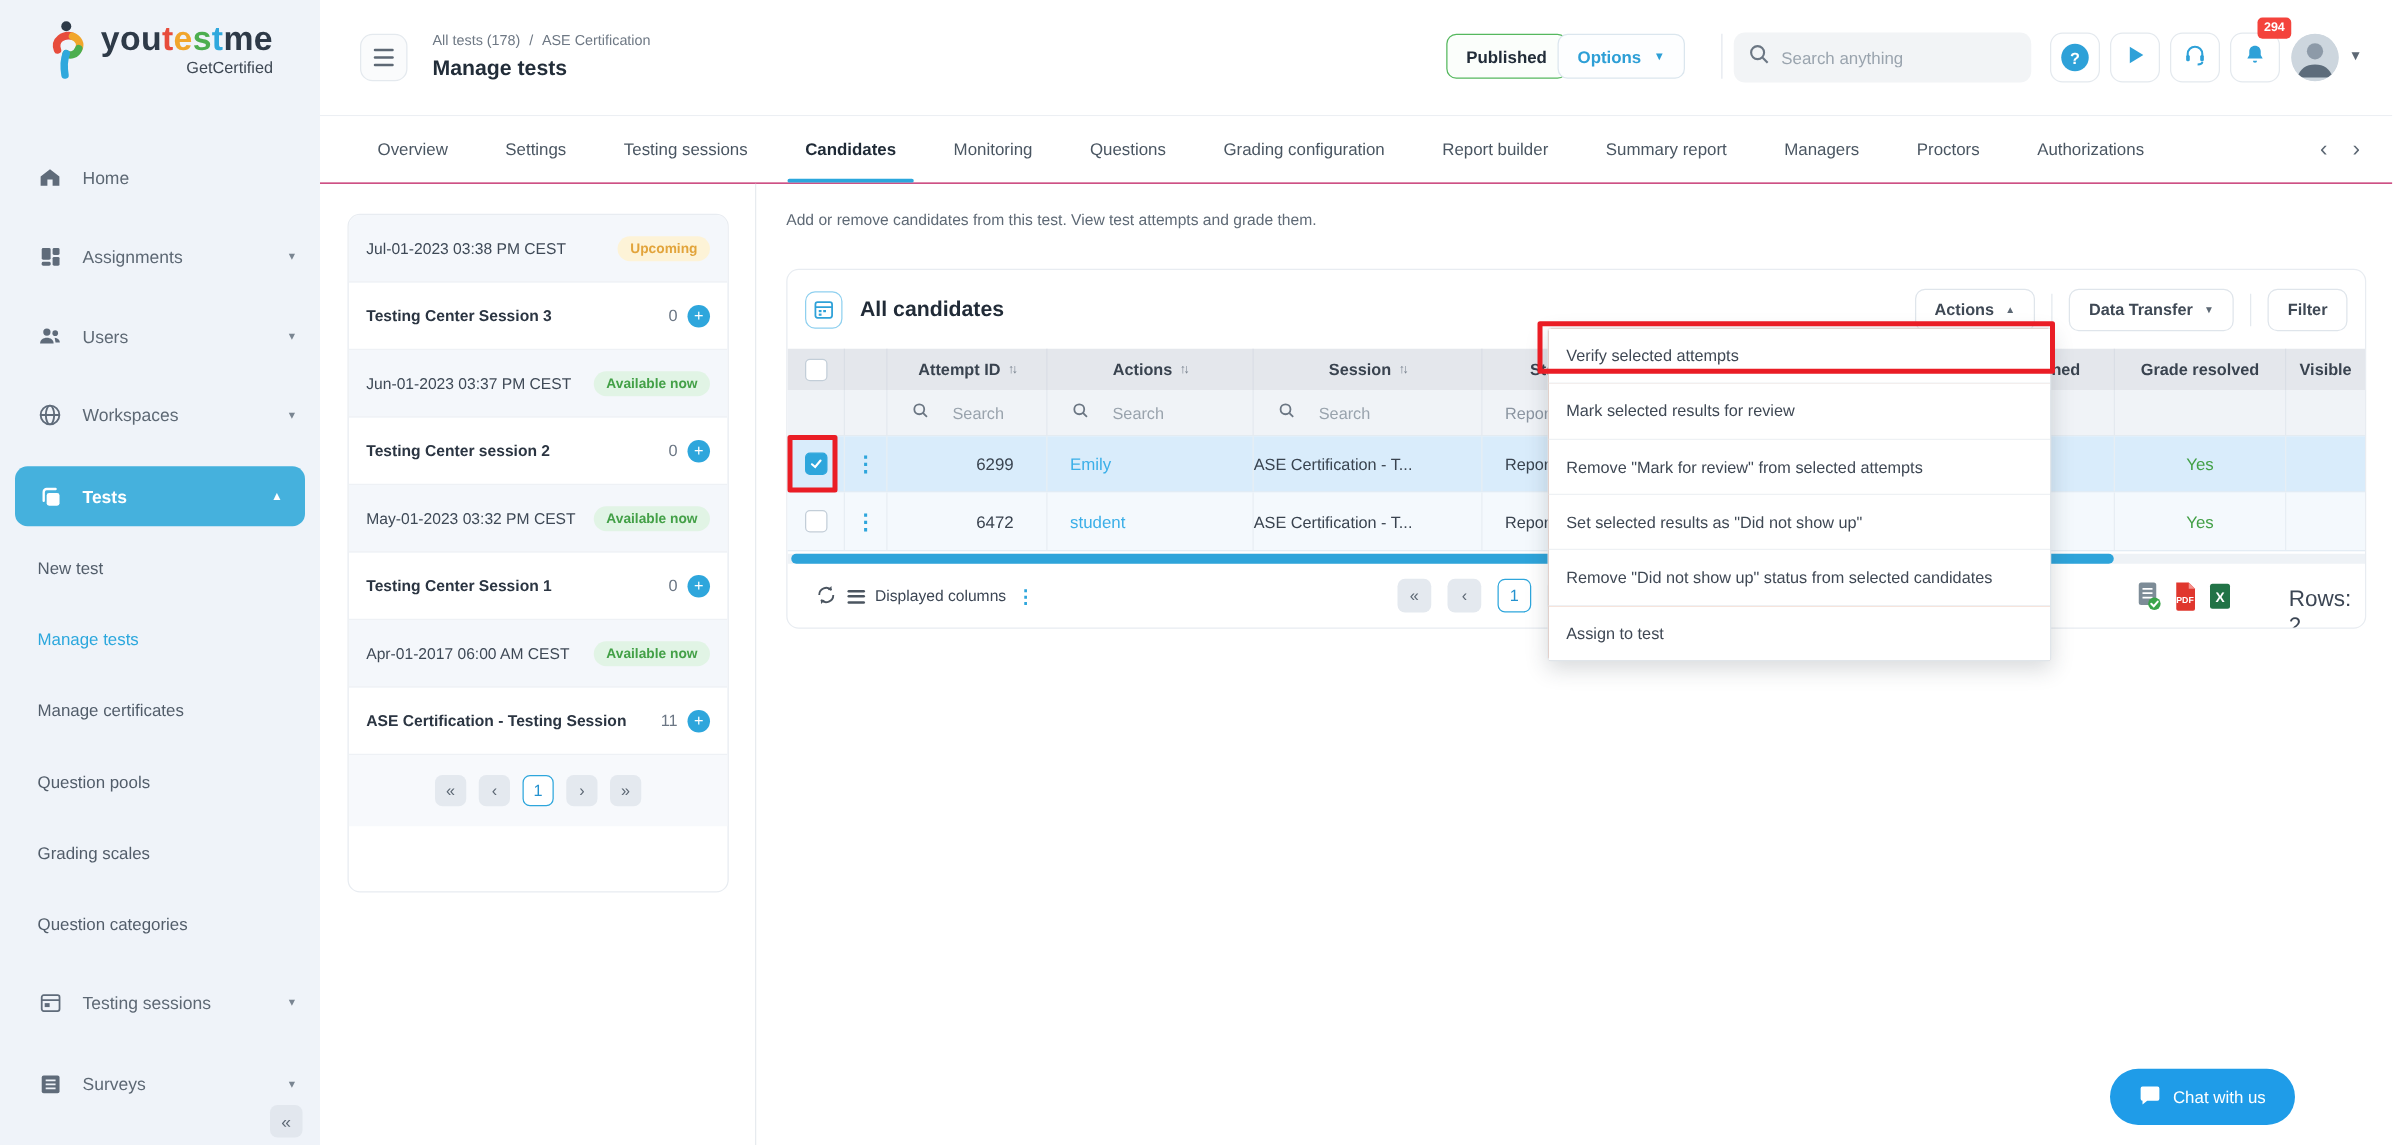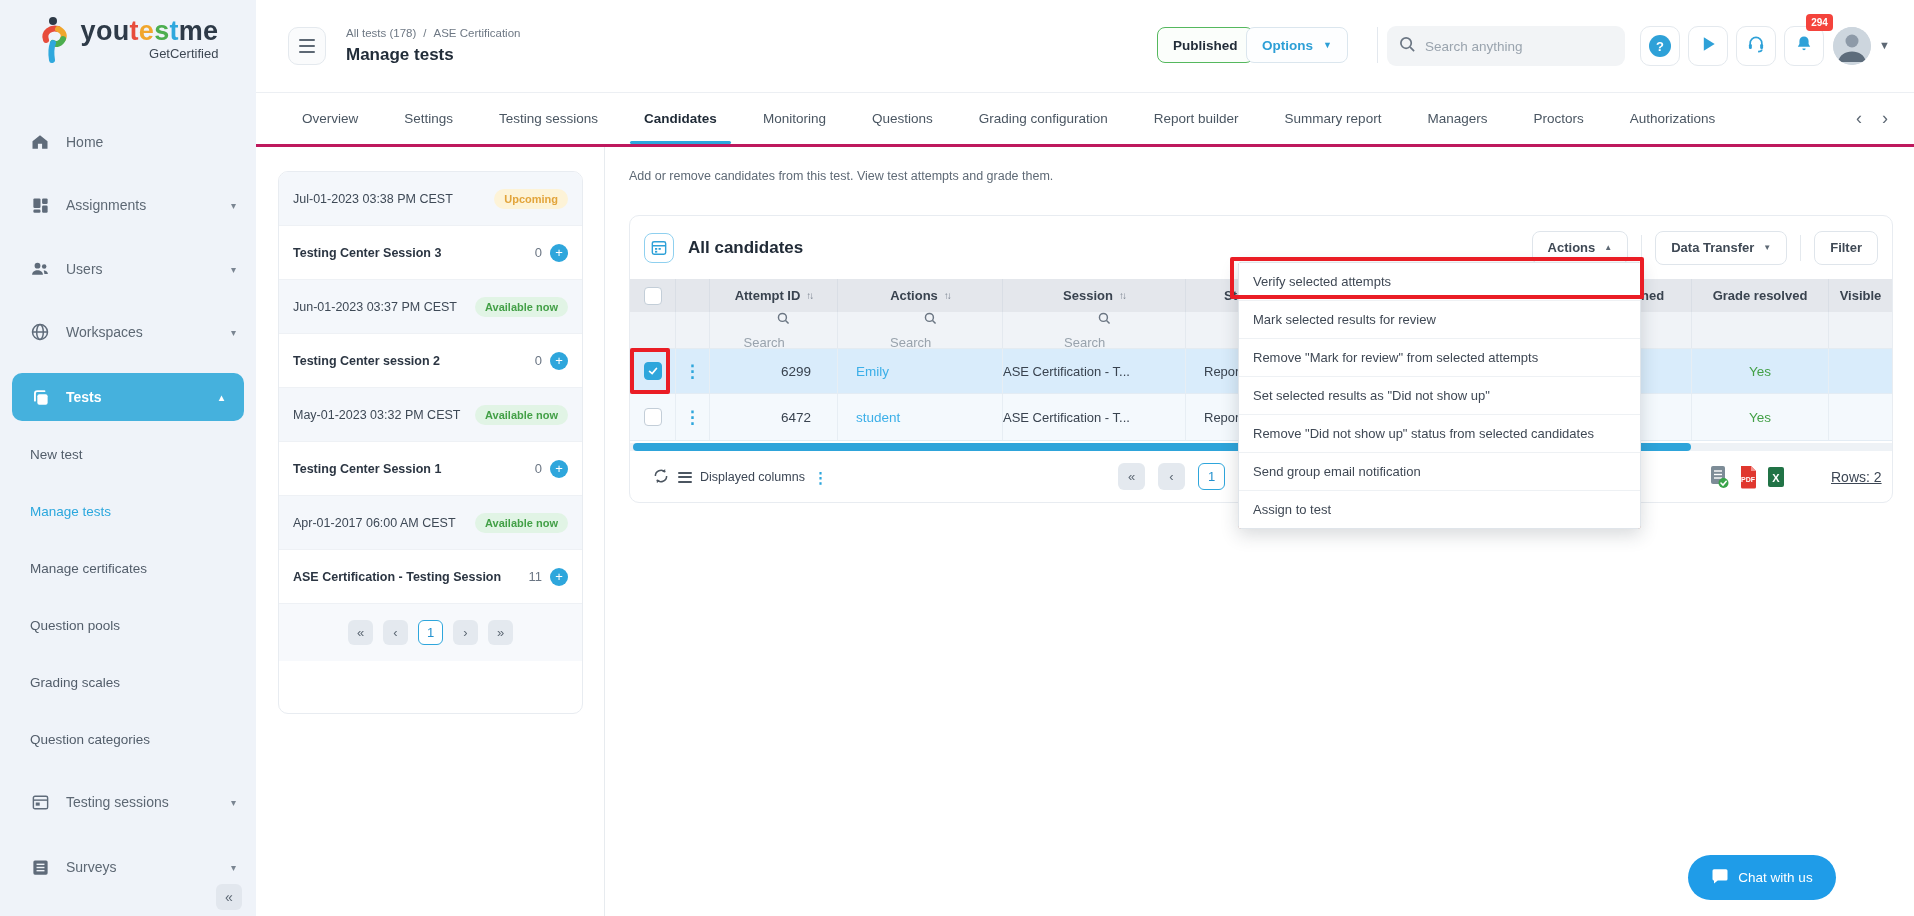--- a/index.html
+++ b/index.html
@@ -56,21 +56,21 @@
   .help-circle{width:22px;height:22px;border-radius:50%;background:#2ea1d8;color:#fff;font-size:13px;
                font-weight:700;display:flex;align-items:center;justify-content:center;}
   .notif-badge{position:absolute;left:1550px;top:14px;min-width:27px;height:17px;background:#f4433c;color:#fff;
                font-size:10px;font-weight:700;border-radius:4px;display:flex;align-items:center;
                justify-content:center;padding:0 4px;z-index:5;}
   .avatar{position:absolute;left:1577px;top:27px;width:38px;height:38px;border-radius:50%;overflow:hidden;
           background:#cfd8e0;cursor:pointer;}
   .avatar-chevron{position:absolute;left:1623px;top:39px;font-size:11px;color:#5d6874;cursor:pointer;}
 
   
-  .tabsbar{position:absolute;left:256px;top:93px;width:1658px;height:54px;border-bottom:3px solid #be185d;
+  .tabsbar{position:absolute;left:256px;top:93px;width:1658px;height:54px;border-bottom:1px solid #be185d;
            display:flex;align-items:center;padding-left:46px;gap:46px;background:#fff;}
   .tab{font-size:13.5px;color:#4a5662;position:relative;height:100%;display:flex;align-items:center;
        cursor:pointer;white-space:nowrap;}
   .tab.active{color:#1f2a36;font-weight:700;}
   .tab.active::after{content:"";position:absolute;left:-14px;right:-14px;bottom:0;height:3px;
                      background:#2ba7dd;border-radius:2px;}
   .tab-arrows{margin-left:auto;display:flex;gap:20px;padding-right:26px;color:#5d6874;font-size:18px;}
   .tab-arrows span{cursor:pointer;}
 
   .col-divider{position:absolute;left:604px;top:147px;width:1px;height:769px;background:#e7ebef;}
@@ -117,21 +117,21 @@
   .th:first-child{border-left:none;}
   .sort{font-size:10px;color:#79838f;letter-spacing:-2px;font-weight:400;}
   .col-check{width:45px;flex:0 0 auto;} .col-menu{width:34px;flex:0 0 auto;}
   .col-attempt{width:128px;flex:0 0 auto;} .col-user{width:165px;flex:0 0 auto;}
   .col-session{width:183px;flex:0 0 auto;} .col-status{width:398px;flex:0 0 auto;}
   .col-finished{width:108px;flex:0 0 auto;} .col-grade{width:137px;flex:0 0 auto;}
   .col-visible{flex:1;}
   .th.col-status{justify-content:flex-start;padding-left:38px;}
 
   .tsearch{height:37px;background:#f0f3f7;display:flex;border-bottom:1px solid #e4ebf1;font-size:13px;}
-  .ts{display:flex;align-items:center;gap:7px;height:100%;padding-left:20px;border-left:1px solid #e4e9ef;flex-direction:column;}
+  .ts{display:flex;align-items:center;gap:19px;height:100%;padding-left:20px;border-left:1px solid #e4e9ef;}
   .ts:first-child{border-left:none;}
   .ts input{border:none;outline:none;background:transparent;width:80px;font-size:13px;color:#3d4753;
             font-family:"Liberation Sans",sans-serif;}
   .ts input::placeholder{color:#99a3ad;}
   .ts.col-status{padding-left:18px;color:#8b95a1;}
 
   .trow{height:45px;display:flex;border-bottom:1px solid #e3ecf4;font-size:13.5px;background:#fff;}
   .trow.selected{background:#d9ecfb;}
   .trow.alt{background:#f4f9fd;height:47px;}
   .td{display:flex;align-items:center;justify-content:center;height:100%;border-left:1px solid #e7eef4;}
@@ -150,21 +150,21 @@
   .hthumb{position:absolute;left:3px;top:0;width:1058px;height:8px;background:#2ea4da;border-radius:4px;cursor:pointer;}
 
   .tfoot{position:relative;height:52px;}
   .tfoot-left{position:absolute;left:22px;top:0;height:100%;display:flex;align-items:center;gap:8px;
               font-size:12.5px;color:#3c4654;}
   .lines-icon span{display:block;width:14px;height:2px;background:#4b5560;margin:2.5px 0;border-radius:1px;}
   .tfoot .dots{font-size:15px;}
   .tpager{position:absolute;left:488px;top:12px;display:flex;gap:13px;}
   .tpager .pbtn{width:27px;height:27px;}
   .exports{position:absolute;left:1078px;top:14px;display:flex;gap:8px;align-items:center;}
-  .rows-count{position:absolute;left:1201px;top:18px;font-size:14px;color:#3c4654;text-decoration:underline;}
+  .rows-count{position:absolute;left:1201px;top:18px;font-size:18px;color:#3c4654;}
 
   
   .menu{position:absolute;left:1238px;top:262px;width:403px;height:267px;background:#c2410c;
         border:1px solid #e0e5ea;border-radius:3px;box-shadow:0 6px 18px rgba(40,50,60,.18);
         z-index:50;display:flex;flex-direction:column;}
   .menu-item{flex:1;display:flex;align-items:center;padding:0 14px;font-size:13px;color:#3f4854;
              border-bottom:1px solid #eef1f4;cursor:pointer;background:#fff;white-space:nowrap;}
   .menu-item:last-child{border-bottom:none;}
 
   .rbox{position:absolute;border:4px solid #ea1d25;border-radius:2px;z-index:60;pointer-events:none;}
@@ -635,21 +635,20 @@
       <span class="rows-count">Rows: 2</span>
     </div>
   </section>
 
   <div class="menu">
     <div class="menu-item">Verify selected attempts</div>
     <div class="menu-item">Mark selected results for review</div>
     <div class="menu-item">Remove "Mark for review" from selected attempts</div>
     <div class="menu-item">Set selected results as "Did not show up"</div>
     <div class="menu-item">Remove "Did not show up" status from selected candidates</div>
-    <div class="menu-item">Send group email notification</div>
     <div class="menu-item">Assign to test</div>
   </div>
 
   <div class="rbox rbox-menu"></div>
   <div class="rbox rbox-check"></div>
 
   <button class="chat">
     <span>
       <svg width="18" height="18" viewBox="0 0 24 24">
           <path d="M4 3 h16 a2 2 0 0 1 2 2 v11 a2 2 0 0 1 -2 2 H9 l-5 4 v-4 H4 a2 2 0 0 1 -2 -2 V5 a2 2 0 0 1 2 -2z" fill="#fff"></path>

